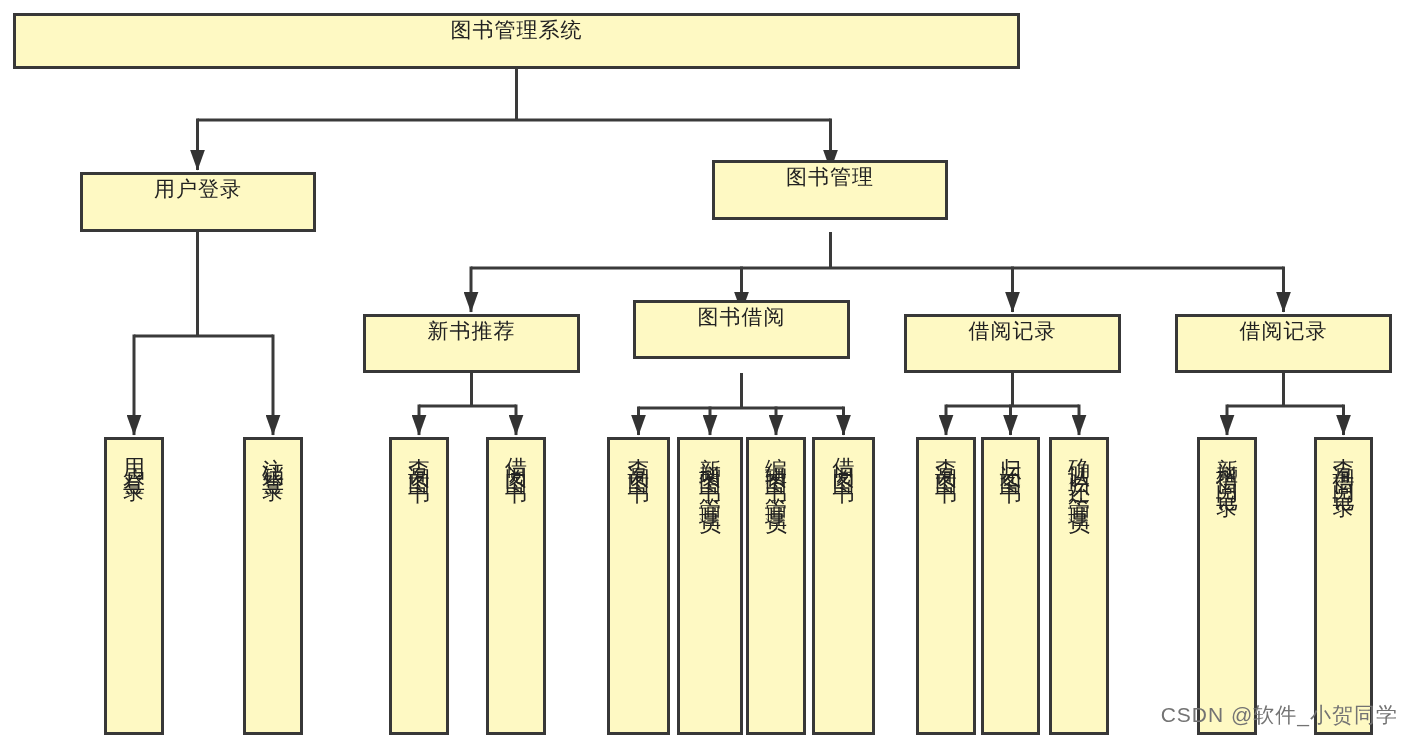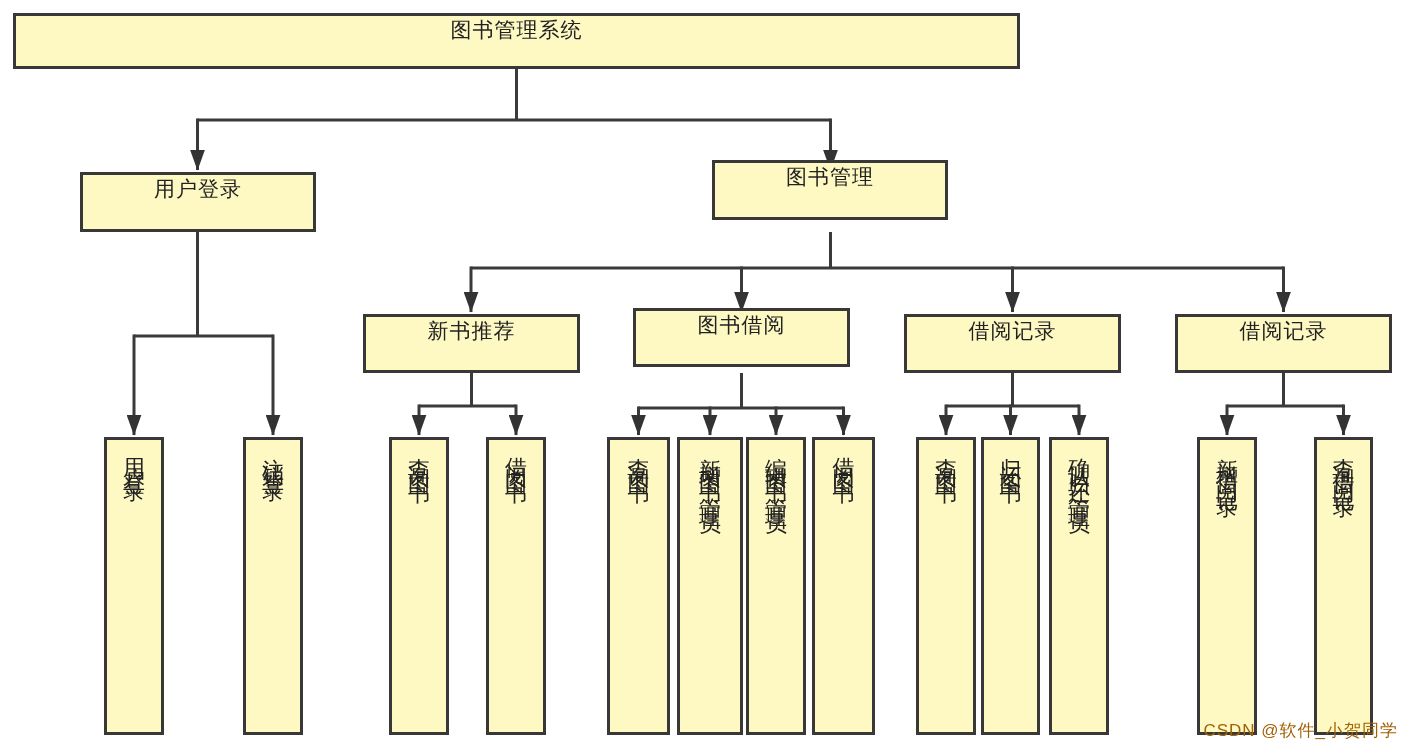--- a/index.html
+++ b/index.html
@@ -32,23 +32,23 @@
     writing-mode: vertical-rl;
     text-orientation: mixed;
     font-size: 22px;
     letter-spacing: 8px;
     line-height: 1;
     white-space: nowrap;
   }
   .watermark {
     position: absolute;
     right: 7px;
-    bottom: 5px;
-    font-size: 17px;
-    color: #a16207;
+    bottom: 18px;
+    font-size: 21px;
+    color: #737373;
     letter-spacing: 1px;
     z-index: 5;
   }
 </style>
 </head>
 <body>
 
 <div class="canvas">
 
   <svg class="connectors" viewBox="0 0 1405 747" xmlns="http://www.w3.org/2000/svg">
@@ -122,21 +122,21 @@
   <div class="node h-node" style="left:80px;top:172px;width:236px;height:60px">
     <span>用户登录</span>
   </div>
   <div class="node h-node" style="left:712px;top:160px;width:236px;height:60px">
     <span>图书管理</span>
   </div>
 
   <div class="node h-node" style="left:363px;top:314px;width:217px;height:59px">
     <span>新书推荐</span>
   </div>
-  <div class="node h-node" style="left:633px;top:308px;width:217px;height:59px">
+  <div class="node h-node" style="left:633px;top:300px;width:217px;height:59px">
     <span>图书借阅</span>
   </div>
   <div class="node h-node" style="left:904px;top:314px;width:217px;height:59px">
     <span>借阅记录</span>
   </div>
   <div class="node h-node" style="left:1175px;top:314px;width:217px;height:59px">
     <span>借阅记录</span>
   </div>
 
   <div class="node v-node" style="left:104px;top:437px;width:60px;height:298px">

